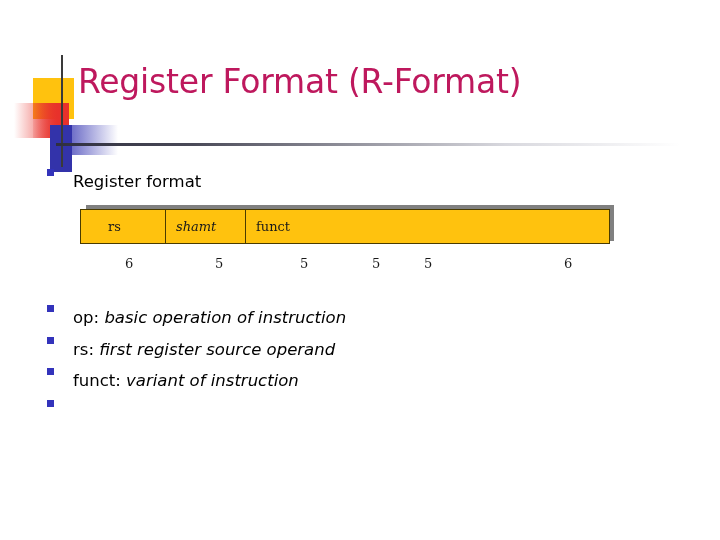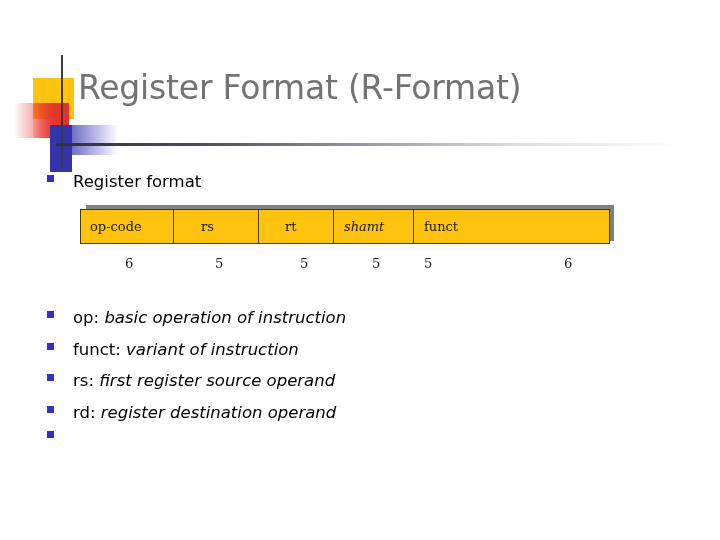--- a/index.html
+++ b/index.html
@@ -70,44 +70,44 @@
     top: 0px;
     width: 2px;
     height: 112px;
     background: #3A3A3A;
   }
 
   
   #title {
     position: absolute;
     left: 78px;
-    top: 68px;
+    top: 62px;
     font-family: "DejaVu Sans", sans-serif;
     font-size: 33px;
     font-weight: 400;
-    color: #737373;
+    color: #be185d;
     letter-spacing: -0.2px;
     white-space: nowrap;
   }
 
   
   #divider {
     position: absolute;
     left: 56px;
     top: 143px;
     width: 624px;
     height: 3px;
     background: linear-gradient(to right, #2F2F3F 0%, #4a4a58 22%, #9a9aa4 50%, #d8d8de 72%, #ffffff 100%);
   }
 
   
   .bullet-row {
     position: absolute;
     display: flex;
-    align-items: center;
+    align-items: flex-start;
     white-space: nowrap;
   }
   .bullet-mark {
     width: 7px;
     height: 7px;
     background: #3333BB;
     display: inline-block;
     margin-right: 19px;
     flex: 0 0 auto;
     position: relative;
@@ -207,49 +207,43 @@
 <div id="divider"></div>
 
 <div class="bullet-row" id="bullet-top">
   <span class="bullet-mark"></span>
   <span class="bullet-text">Register format</span>
 </div>
 
 <div id="fmt-shadow"></div>
 
 <div id="fmt-table">
-  <div class="fmt-cell c0">op-code</div>
   <div class="fmt-cell c1">rs</div>
-  <div class="fmt-cell c2">rt</div>
   <div class="fmt-cell c4">shamt</div>
   <div class="fmt-cell c5">funct</div>
 </div>
 
 <div id="bitwidths">
   <span class="bitw b0">6</span>
   <span class="bitw b1">5</span>
   <span class="bitw b2">5</span>
   <span class="bitw b3">5</span>
   <span class="bitw b4">5</span>
   <span class="bitw b5">6</span>
 </div>
 
 <div id="list-lower">
   <div class="bullet-row">
     <span class="bullet-mark"></span>
     <span class="bullet-text"><span>op:</span> <span class="em">basic operation of instruction</span></span>
   </div>
   <div class="bullet-row">
     <span class="bullet-mark"></span>
+    <span class="bullet-text"><span>rs:</span> <span class="em">first register source operand</span></span>
+  </div>
+  <div class="bullet-row">
+    <span class="bullet-mark"></span>
     <span class="bullet-text"><span>funct:</span> <span class="em">variant of instruction</span></span>
   </div>
   <div class="bullet-row">
     <span class="bullet-mark"></span>
-    <span class="bullet-text"><span>rs:</span> <span class="em">first register source operand</span></span>
-  </div>
-  <div class="bullet-row">
-    <span class="bullet-mark"></span>
-    <span class="bullet-text"><span>rd:</span> <span class="em">register destination operand</span></span>
-  </div>
-  <div class="bullet-row">
-    <span class="bullet-mark"></span>
   </div>
 </div>
 
 </body></html>

